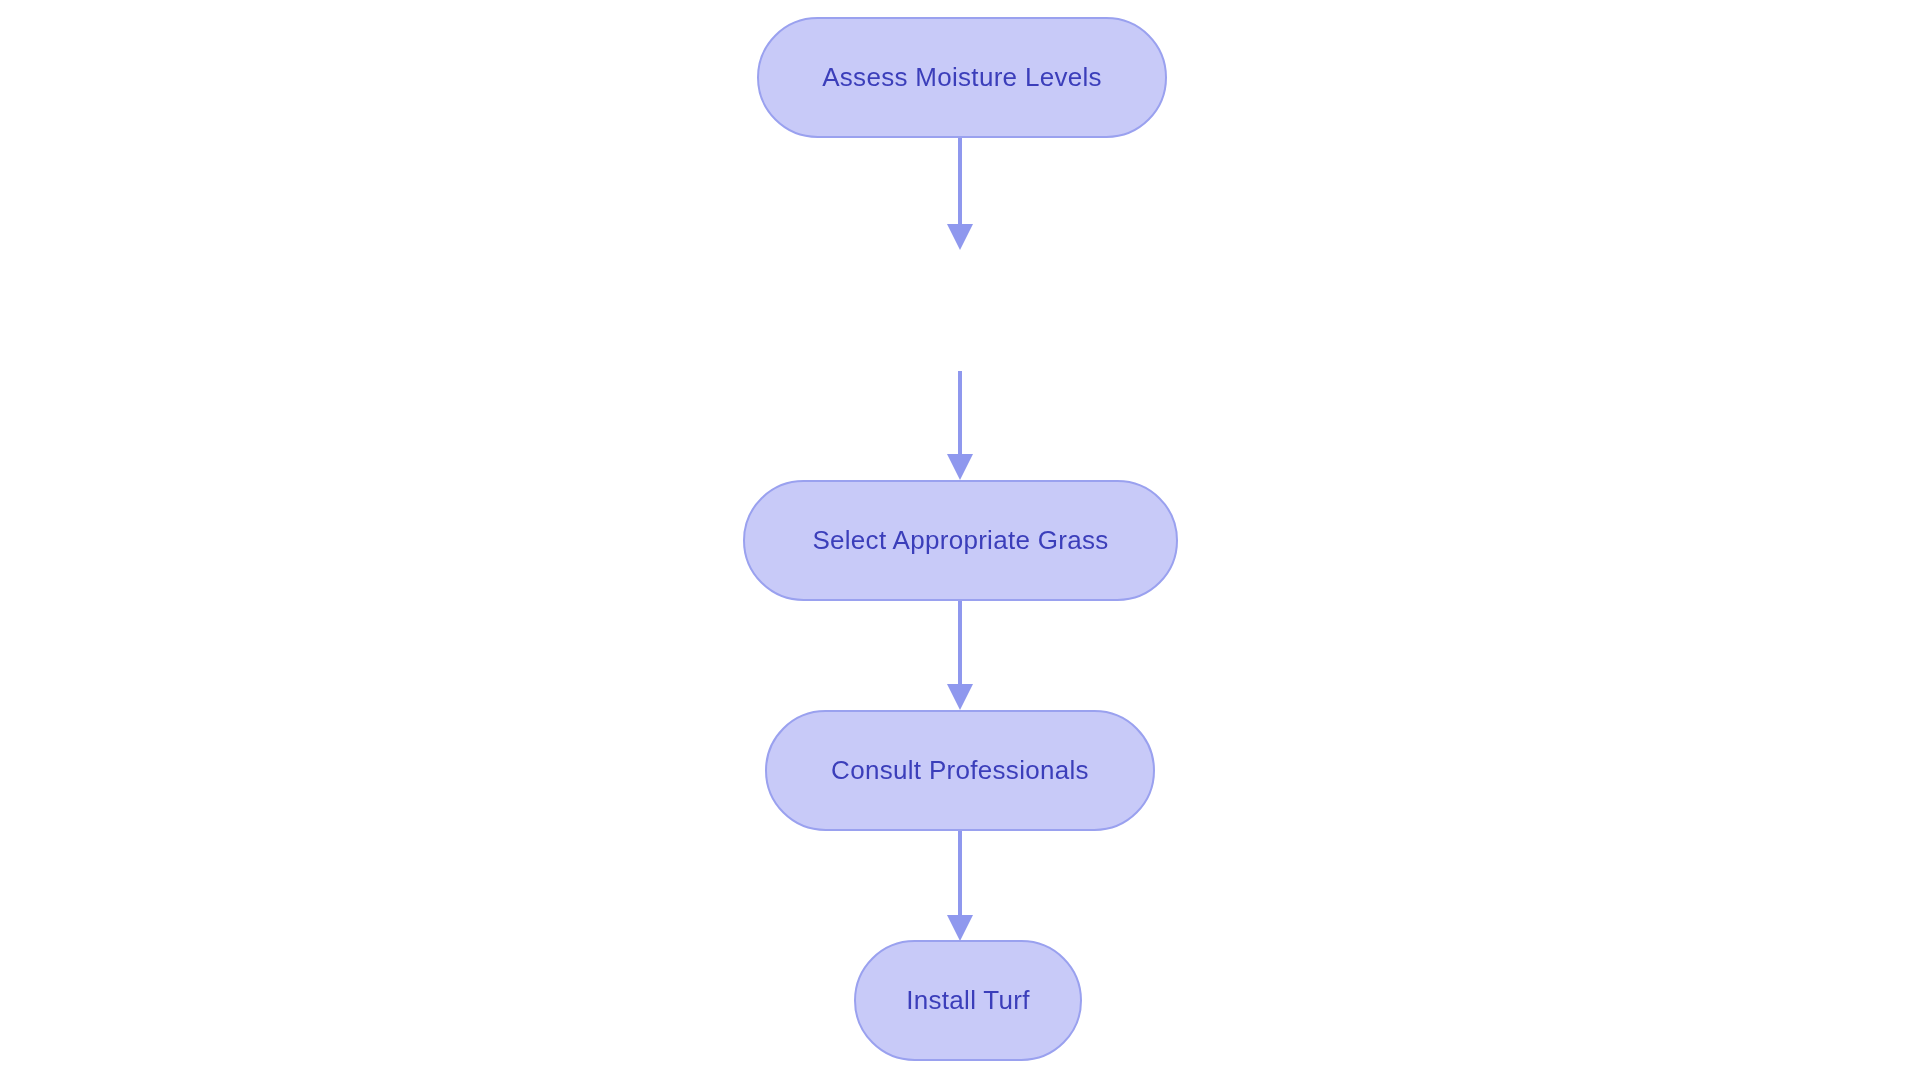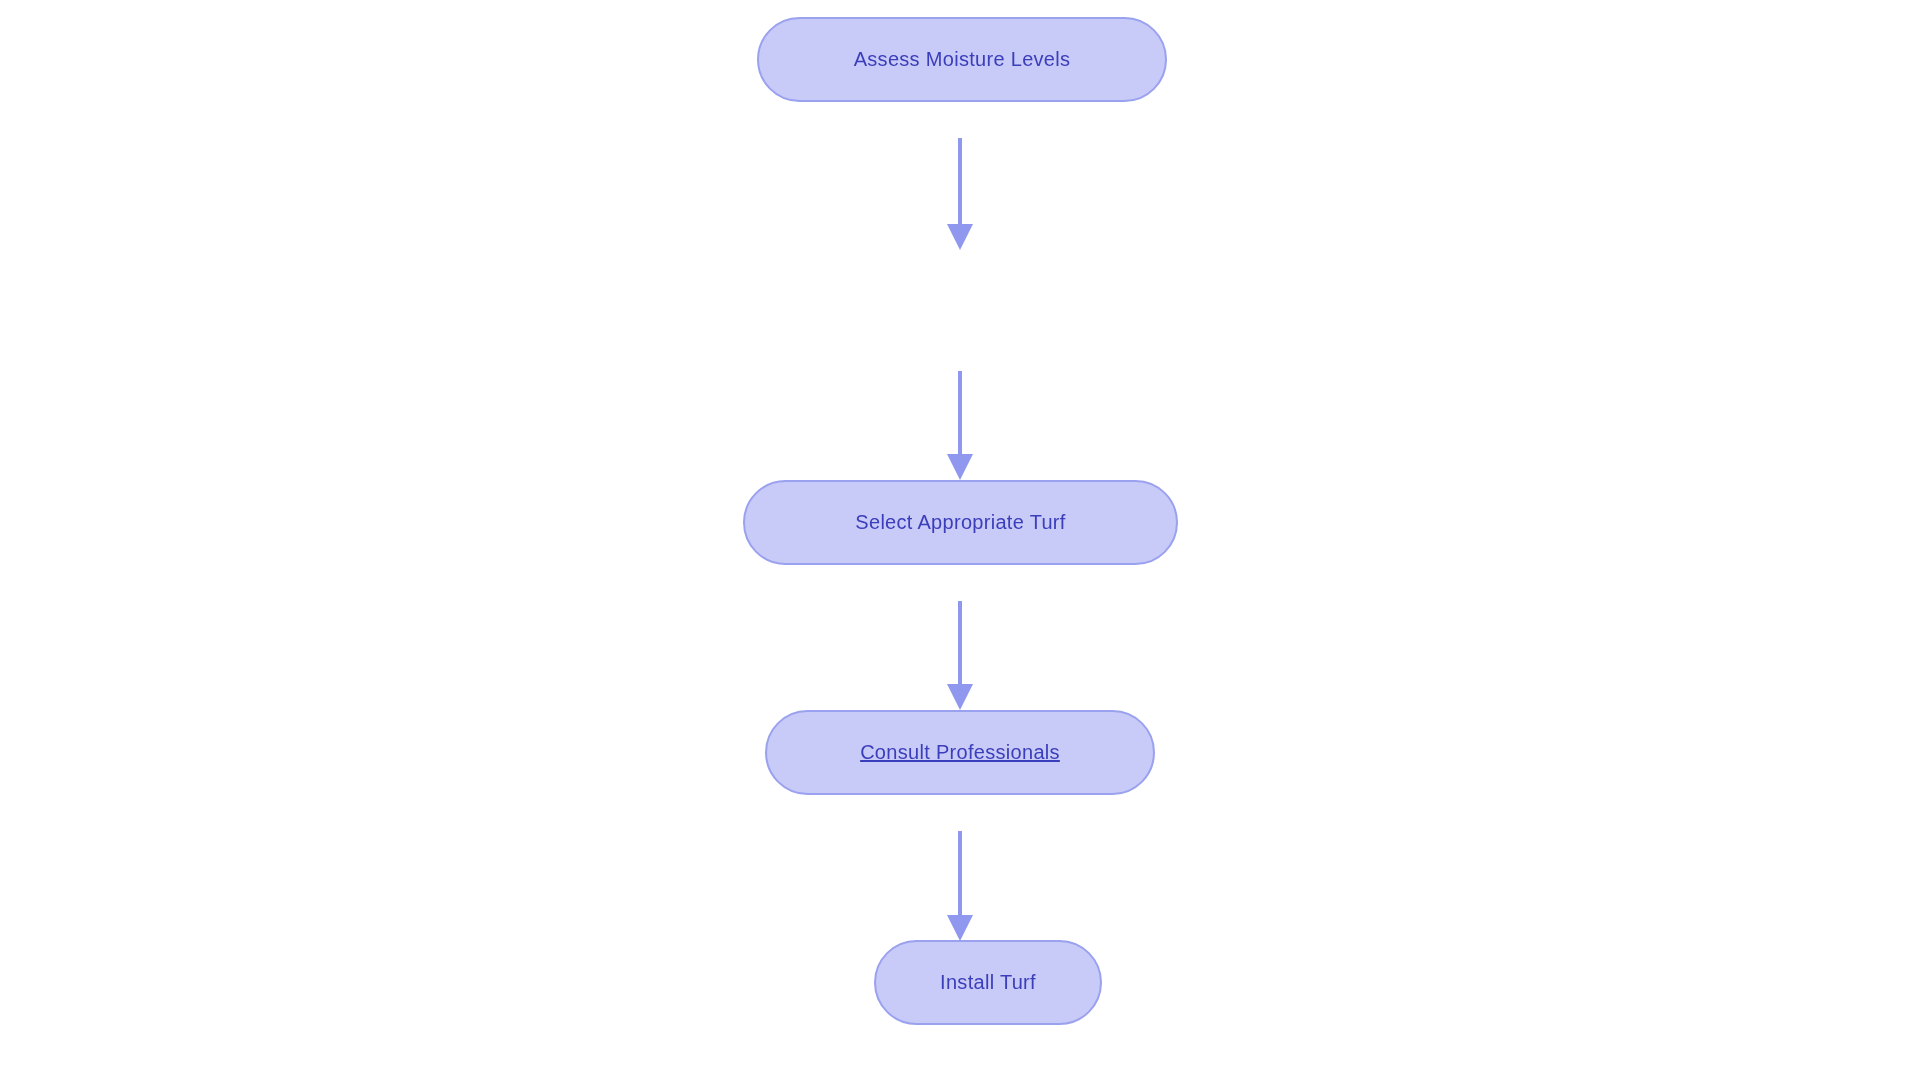--- a/index.html
+++ b/index.html
@@ -14,38 +14,38 @@
   }
   .canvas {
     position: relative;
     width: 1920px;
     height: 1083px;
     background: var(--background, #ffffff);
   }
   .node {
     position: absolute;
     box-sizing: border-box;
-    height: 85px;
+    height: 121px;
     border-radius: 60.5px;
     background: var(--node-fill, #c8caf8);
     border: 2px solid var(--node-border, #9aa1ef);
     color: var(--node-text, #3b3eba);
     display: flex;
     align-items: center;
     justify-content: center;
-    font-size: 20px;
+    font-size: 26px;
     letter-spacing: 0.3px;
     white-space: nowrap;
     text-align: right;
   }
   .node-1 { left: 757px; top: 17px;  width: 410px; }
   .node-2 { left: 805px; top: 250px; width: 312px; }
   .node-3 { left: 743px; top: 480px; width: 435px; }
-  .node-4 { left: 765px; top: 710px; width: 390px; text-decoration: underline; }
-  .node-5 { left: 874px; top: 940px; width: 228px; }
+  .node-4 { left: 765px; top: 710px; width: 390px; }
+  .node-5 { left: 854px; top: 940px; width: 228px; }
 
   .arrow {
     position: absolute;
     left: 947px;
     width: 26px;
   }
   .arrow-1 { top: 138px; height: 112px; }
   .arrow-2 { top: 371px; height: 109px; }
   .arrow-3 { top: 601px; height: 109px; }
   .arrow-4 { top: 831px; height: 110px; }
@@ -80,21 +80,21 @@
     <div class="arrow-line"></div>
     <div class="arrow-head"></div>
   </div>
 
 
   <div class="arrow arrow-2">
     <div class="arrow-line"></div>
     <div class="arrow-head"></div>
   </div>
 
-  <div class="node node-3">Select Appropriate Turf</div>
+  <div class="node node-3">Select Appropriate Grass</div>
 
   <div class="arrow arrow-3">
     <div class="arrow-line"></div>
     <div class="arrow-head"></div>
   </div>
 
   <div class="node node-4">Consult Professionals</div>
 
   <div class="arrow arrow-4">
     <div class="arrow-line"></div>

